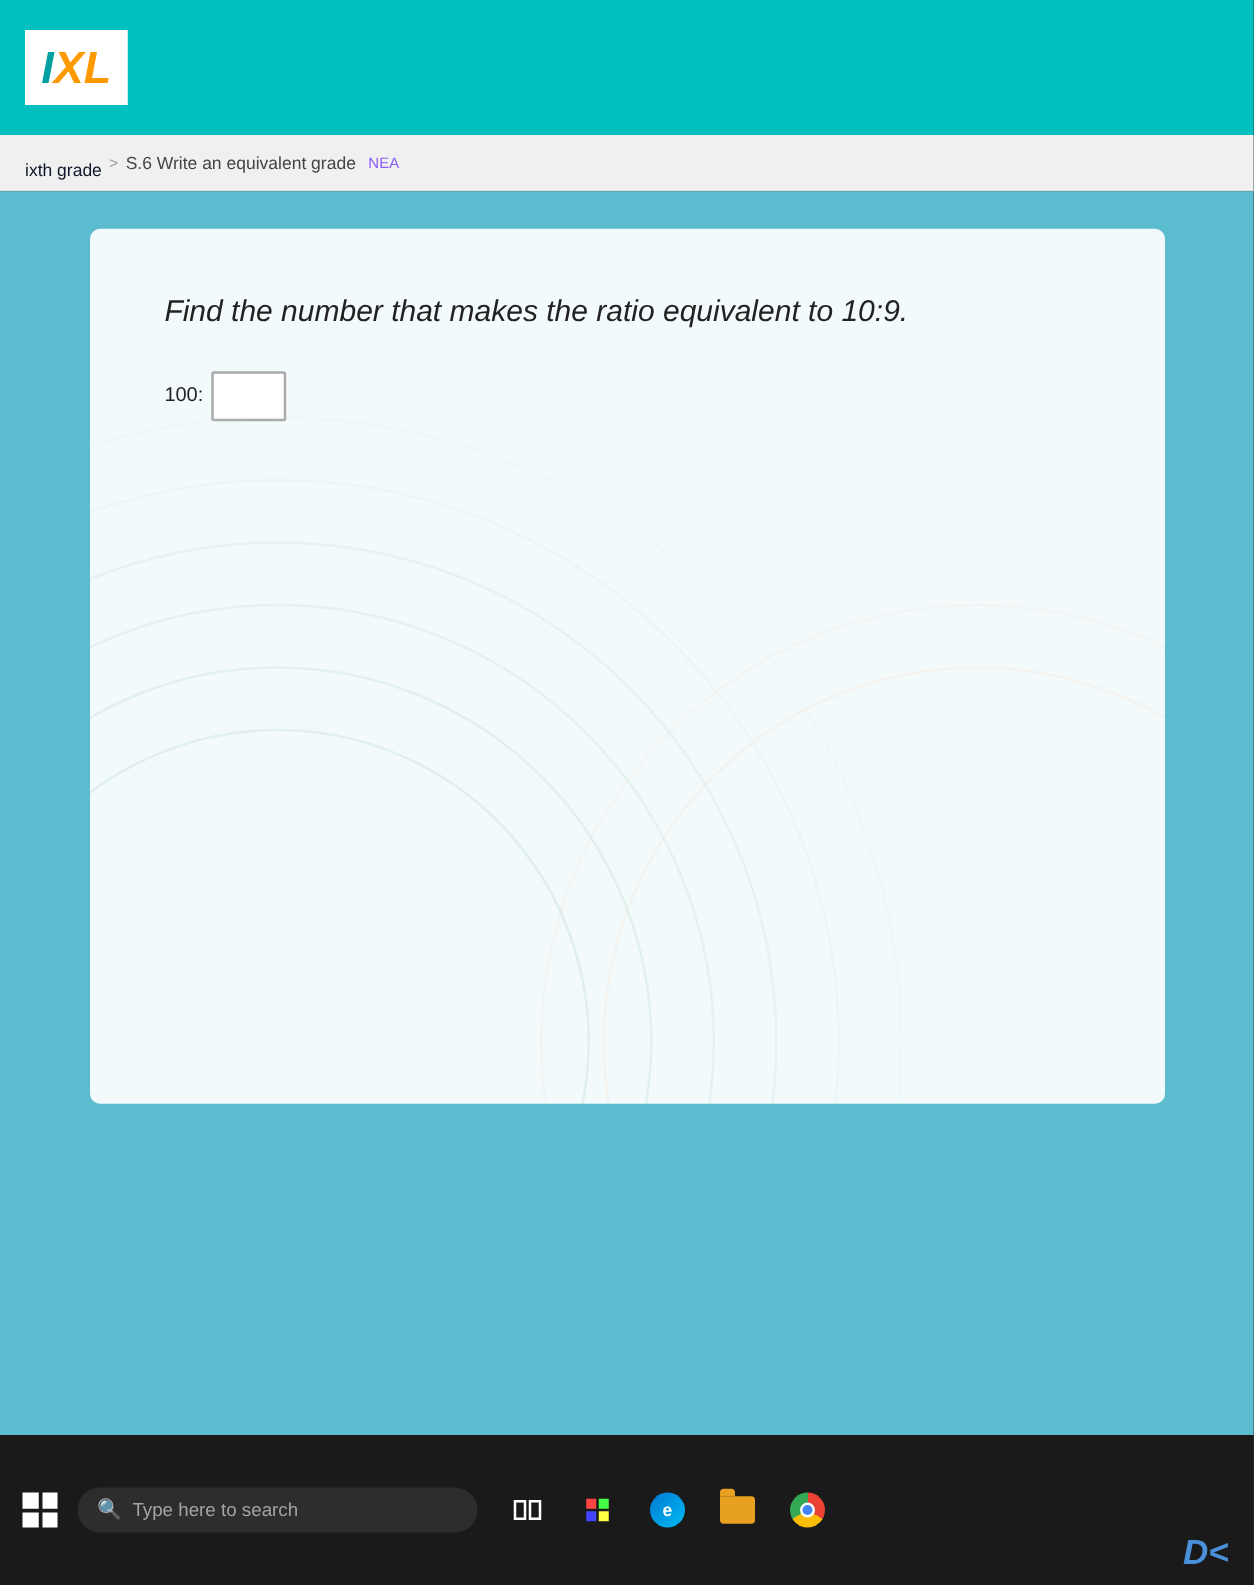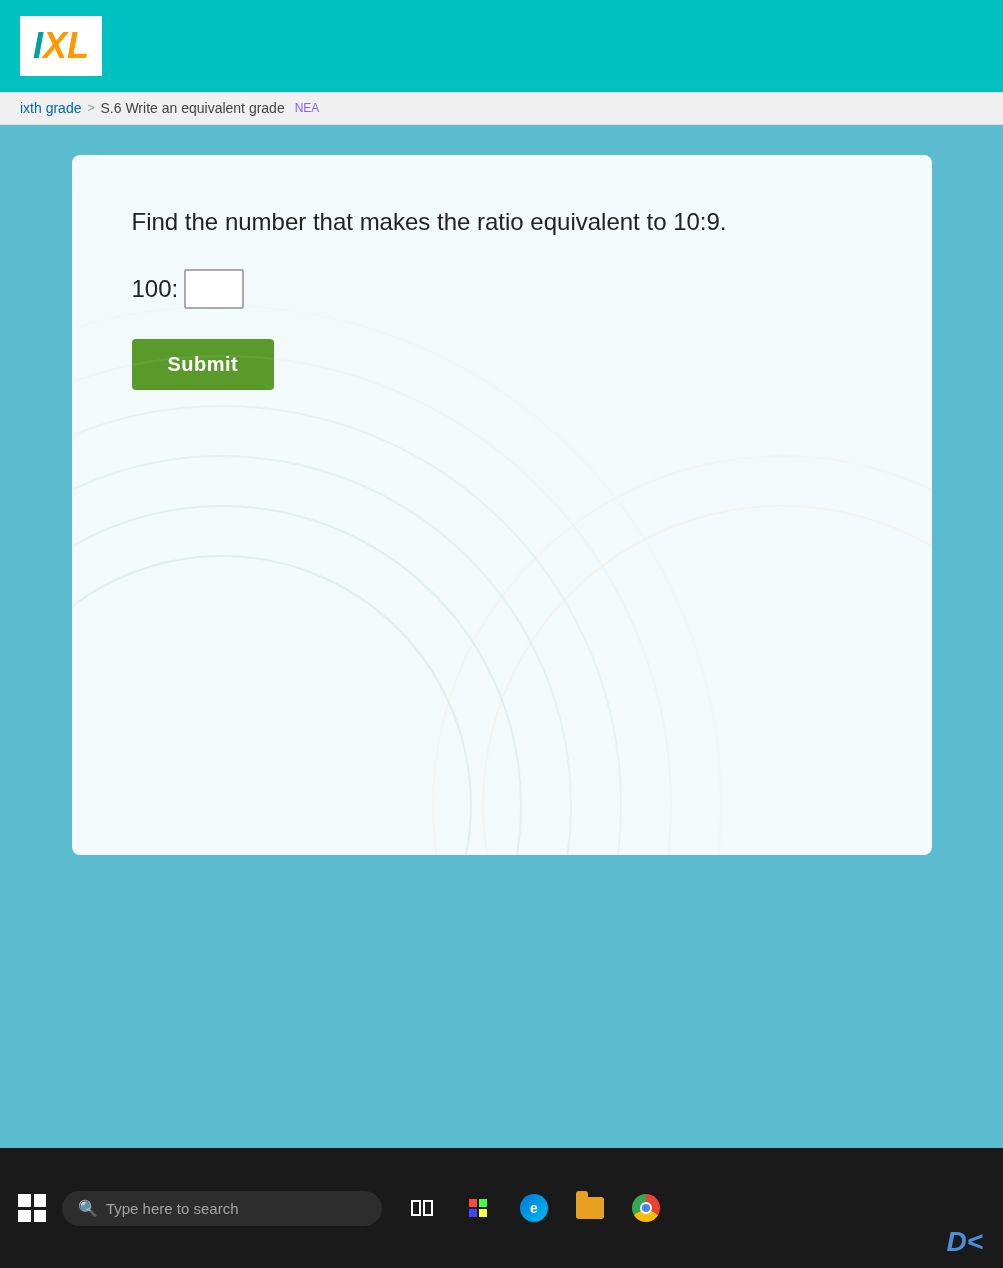--- a/index.html
+++ b/index.html
@@ -10,21 +10,21 @@
       overflow: hidden;
       font-family: Arial, sans-serif;
       background: #1a1a1a;
       display: flex;
       flex-direction: column;
     }
 
     
     .header {
       background: #00c0c0;
-      height: 92px;
+      height: 108px;
       display: flex;
       align-items: center;
       padding: 0 20px;
       position: relative;
       flex-shrink: 0;
     }
 
     .logo-box {
       background: #fff;
       border: 3px solid #fff;
@@ -75,23 +75,24 @@
       display: flex;
       align-items: center;
       gap: 6px;
       font-size: 14px;
       color: #555;
       flex-shrink: 0;
       border-bottom: 1px solid #ddd;
     }
 
     .breadcrumb-link {
-      color: #0369a1;
+      color: #0f172a;
       cursor: pointer;
       text-decoration: none;
+      margin-top: 12px;
     }
 
     .breadcrumb-separator {
       color: #999;
       font-size: 12px;
     }
 
     .breadcrumb-current {
       color: #444;
       font-weight: 500;
@@ -139,33 +140,34 @@
       border-radius: 50%;
       border: 2px solid rgba(0,180,180,0.15);
     }
 
     .question-text {
       font-size: 24px;
       color: #222;
       margin-bottom: 30px;
       font-weight: 400;
       line-height: 1.4;
+      font-style: italic;
     }
 
     .ratio-input-row {
       display: flex;
       align-items: center;
       gap: 6px;
       margin-bottom: 30px;
       font-size: 24px;
       color: #222;
     }
 
     .ratio-label {
-      font-size: 24px;
+      font-size: 16px;
       color: #222;
       font-weight: 400;
     }
 
     .ratio-input {
       width: 60px;
       height: 40px;
       border: 2px solid #aaa;
       border-radius: 2px;
       font-size: 20px;
@@ -376,21 +378,20 @@
       <div class="wave-ring" style="width:700px;height:700px;bottom:-300px;right:-200px;border-color:rgba(255,210,160,0.1)"></div>
     </div>
 
     <p class="question-text">Find the number that makes the ratio equivalent to 10:9.</p>
 
     <div class="ratio-input-row">
       <span class="ratio-label">100:</span>
       <input class="ratio-input" type="text" placeholder="" style="">
     </div>
 
-    <button class="submit-btn">Submit</button>
 
   </div>
 </div>
 
 <div class="taskbar" style="position:relative;">
 
   <div class="taskbar-start">
     <div class="start-icon">
       <div class="start-square"></div>
       <div class="start-square"></div>

